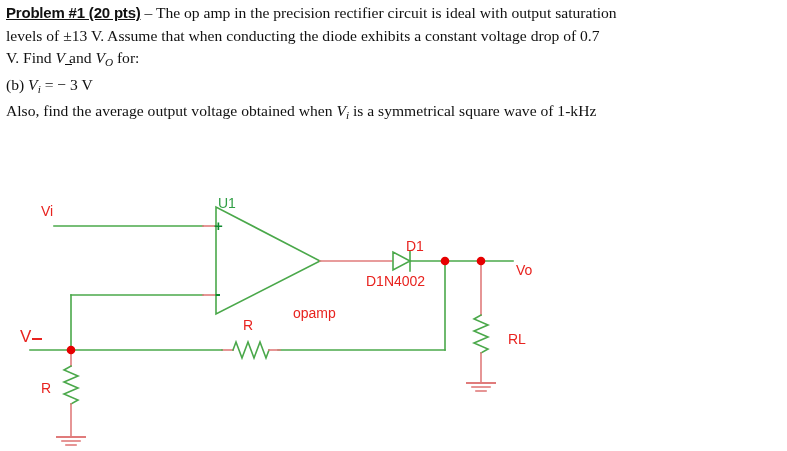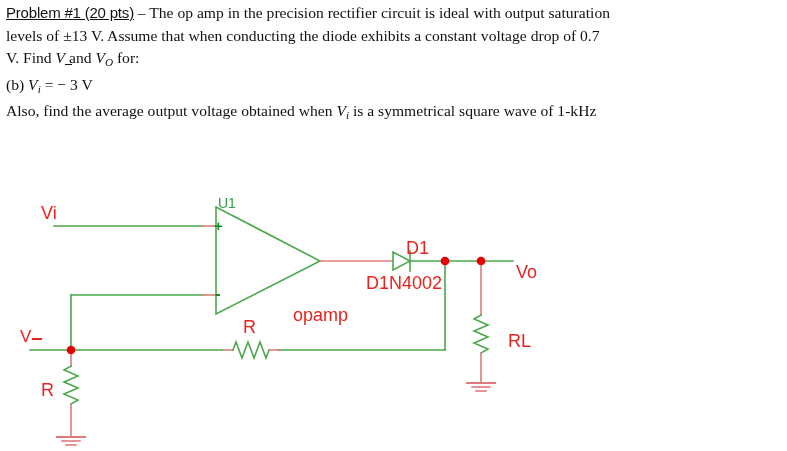--- a/index.html
+++ b/index.html
@@ -25,21 +25,21 @@
     font-family: "Liberation Serif", serif;
     font-size: 15.6px;
     line-height: 22.5px;
     color: #111111;
   }
   #problem-text p {
     margin: 0 0 0 0;
   }
   .prob-head {
     font-family: "Liberation Sans", sans-serif;
-    font-weight: normal;
+    font-weight: bold;
     text-decoration: underline;
     font-size: 15px;
     letter-spacing: -0.2px;
   }
   .mvar {
     font-style: italic;
   }
   .sub {
     font-size: 0.72em;
     vertical-align: -0.28em;
@@ -76,21 +76,21 @@
     position: absolute;
     left: 0;
     top: 0;
     display: block;
   }
 
   .lbl {
     position: absolute;
     font-family: "Liberation Sans", sans-serif;
     color: #e8231f;
-    font-size: 18px;
+    font-size: 14px;
     white-space: nowrap;
     line-height: 1;
   }
   .lbl-green {
     color: #2f9e44;
   }
   #lbl-u1 { left: 218px; top: 6px; color: #2f9e44; font-size: 14px; }
   #lbl-vi { left: 41px; top: 14px; }
   #lbl-d1 { left: 406px; top: 49px; }
   #lbl-d1n4002 { left: 366px; top: 84px; }

